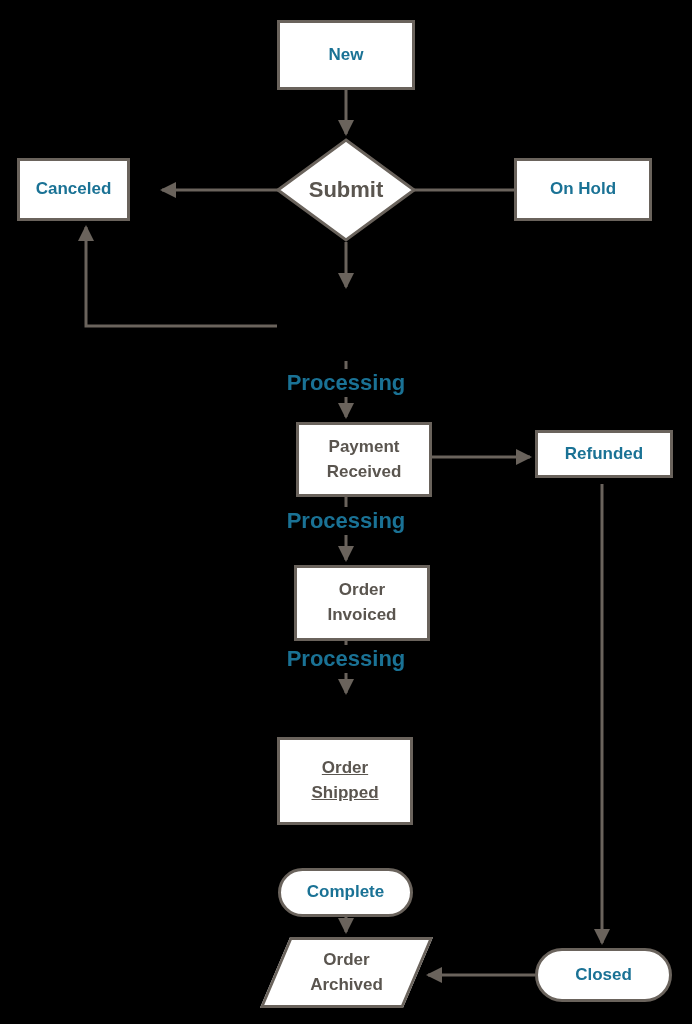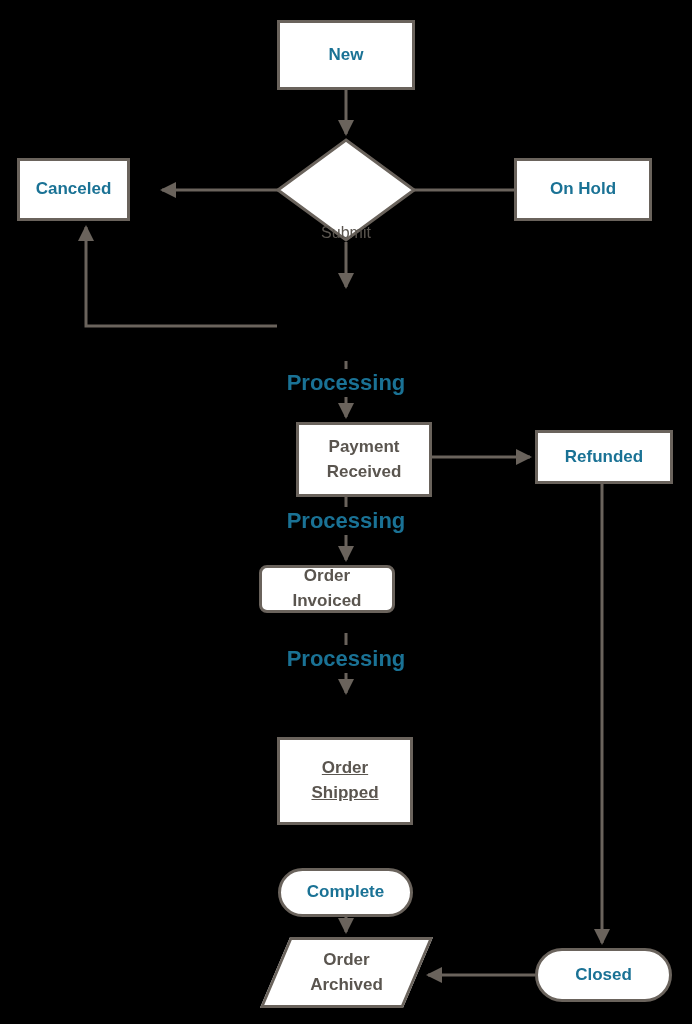--- a/index.html
+++ b/index.html
@@ -33,23 +33,23 @@
     font-weight:bold;
     font-size:17px;
     line-height:1.45;
     color:var(--gray-text);
     padding:8px 10px;
   }
   .node.blue{color:var(--accent);}
   .stadium{border-radius:28px;}
   .diamond-wrap{
     position:absolute;
-    display:flex;align-items:flex-end;justify-content:center;
+    display:flex;align-items:center;justify-content:center;
     text-align:center;
-    font-weight:normal;font-size:16px;color:var(--gray-text);
+    font-weight:bold;font-size:22px;color:var(--gray-text);
   }
   .diamond-wrap svg{position:absolute;left:0;top:0;}
   .diamond-wrap span{position:relative;}
   .parallelogram{
     position:absolute;
     background:var(--fill);
     border:3px solid var(--line);
     transform:skewX(-23deg);
   }
   .parallelogram .plabel{
@@ -117,25 +117,25 @@
 
   <div class="node blue" style="left:514px;top:158px;width:138px;height:63px;">
     <span>On Hold</span>
   </div>
 
 
   <div class="node" style="left:277px;top:422px;width:136px;height:75px;margin-left:19px;">
     <span>Payment Received</span>
   </div>
 
-  <div class="node blue" style="left:535px;top:430px;width:138px;height:54px;text-align:right;">
+  <div class="node blue" style="left:535px;top:430px;width:138px;height:48px;text-align:right;">
     <span>Refunded</span>
   </div>
 
-  <div class="node" style="left:259px;top:565px;width:136px;height:48px;border-radius:8px;">
+  <div class="node" style="left:294px;top:565px;width:136px;height:76px;">
     <span>Order Invoiced</span>
   </div>
 
   <div class="node" style="left:277px;top:737px;width:136px;height:88px;text-decoration:underline;">
     <span>Order Shipped</span>
   </div>
 
   <div class="node blue stadium" style="left:278px;top:868px;width:135px;height:49px;">
     <span>Complete</span>
   </div>

